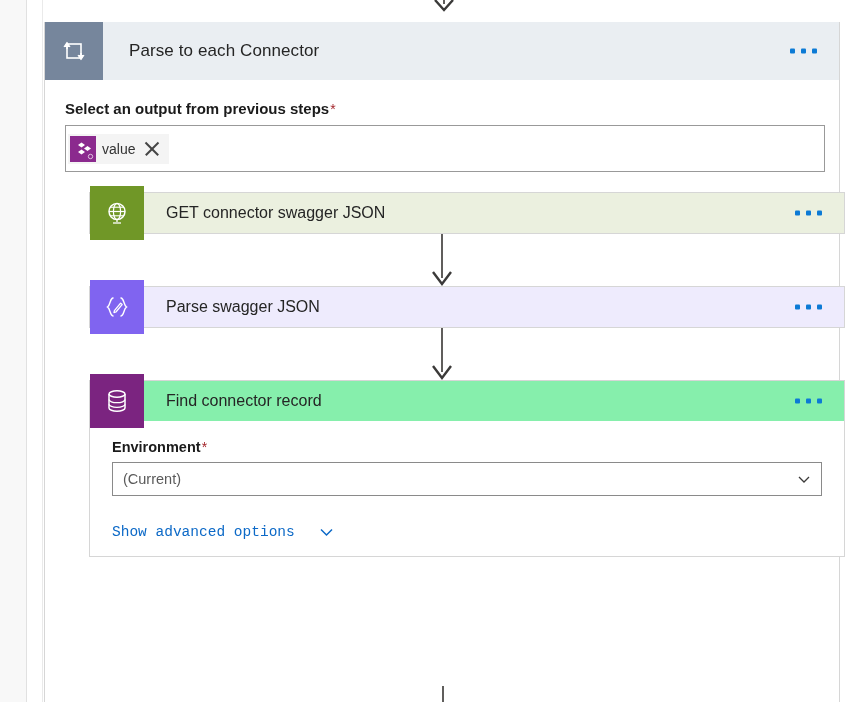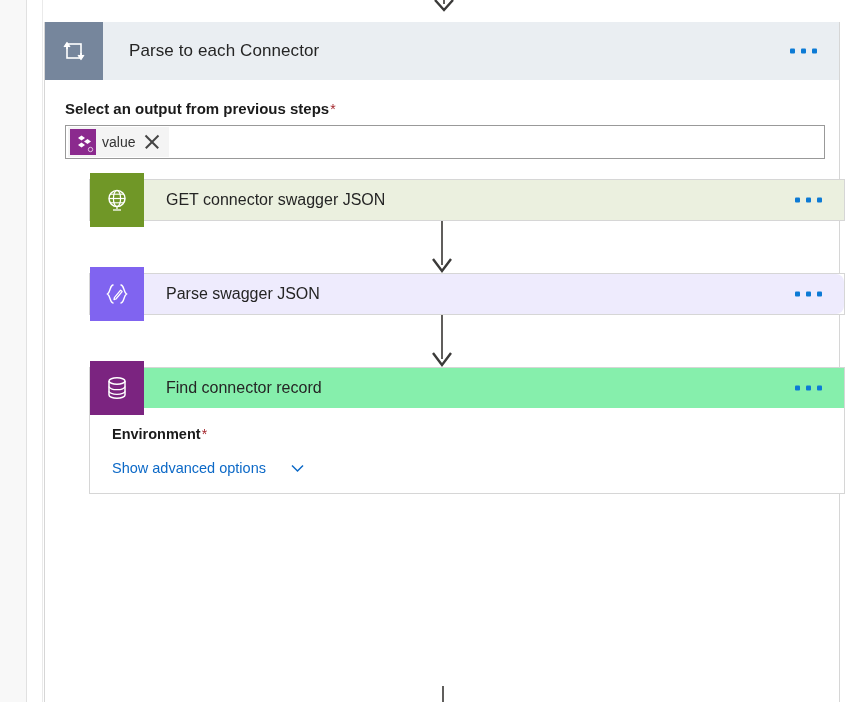--- a/index.html
+++ b/index.html
@@ -102,21 +102,21 @@
   }
   .req-star {
     color: #a4262c;
     font-weight: normal;
     font-size: 14px;
     margin-left: 1px;
   }
 
   
   .token-input {
-    height: 34px;
+    height: 47px;
     border: 1px solid #999999;
     background: #ffffff;
     display: flex;
     align-items: center;
     padding: 0 2px;
     box-sizing: border-box;
     width: 760px;
   }
   .token-chip {
     display: flex;
@@ -175,21 +175,21 @@
     justify-content: center;
   }
   .card-title {
     font-size: 16px;
     color: #252525;
     margin-left: 22px;
   }
 
   .card-http   .card-header { background: #ebf0df; }
   .card-http   .card-icon   { background: #709727; }
-  .card-parse  .card-header { background: #eeebfd; border-radius: 8px; }
+  .card-parse  .card-header { background: #eeebfd; }
   .card-parse  .card-icon   { background: #8064f0; }
   .card-cds    .card-header { background: #86efac; }
   .card-cds    .card-icon   { background: #7b2480; }
 
   
   .connector {
     height: 52px;
     position: relative;
   }
   .connector svg {
@@ -239,21 +239,22 @@
     flex: 0 0 14px;
     margin-left: 8px;
   }
   .adv-link {
     display: inline-flex;
     align-items: center;
     gap: 24px;
     color: #0c69c7;
     font-size: 14.5px;
     cursor: pointer;
-    margin-top: 2px;
+    margin-top: 12px;
+    font-family: Liberation Mono, monospace;
   }
 
   
   #bottom-stub {
     position: absolute;
     left: 442px;
     top: 686px;
     width: 2px;
     height: 16px;
     background: #605e5c;
@@ -384,20 +385,26 @@
           <i></i>
         </div>
       </div>
 
       <div class="card-body">
 
         <div class="form-group">
           <div class="form-label">
             <span>Environment</span><span class="req-star">*</span>
           </div>
+          <div class="dropdown">
+            <span class="dropdown-value placeholder">(Current)</span>
+            <svg class="chev" viewBox="0 0 14 14">
+              <polyline points="2,5 7,10 12,5" fill="none" stroke="#3b3a39" stroke-width="1.3"></polyline>
+            </svg>
+          </div>
         </div>
 
 
         <div class="adv-link">
           <span>Show advanced options</span>
           <svg width="15" height="10" viewBox="0 0 15 10">
             <polyline points="2,2.5 7.5,8 13,2.5" fill="none" stroke="#0c69c7" stroke-width="1.5"></polyline>
           </svg>
         </div>
 

